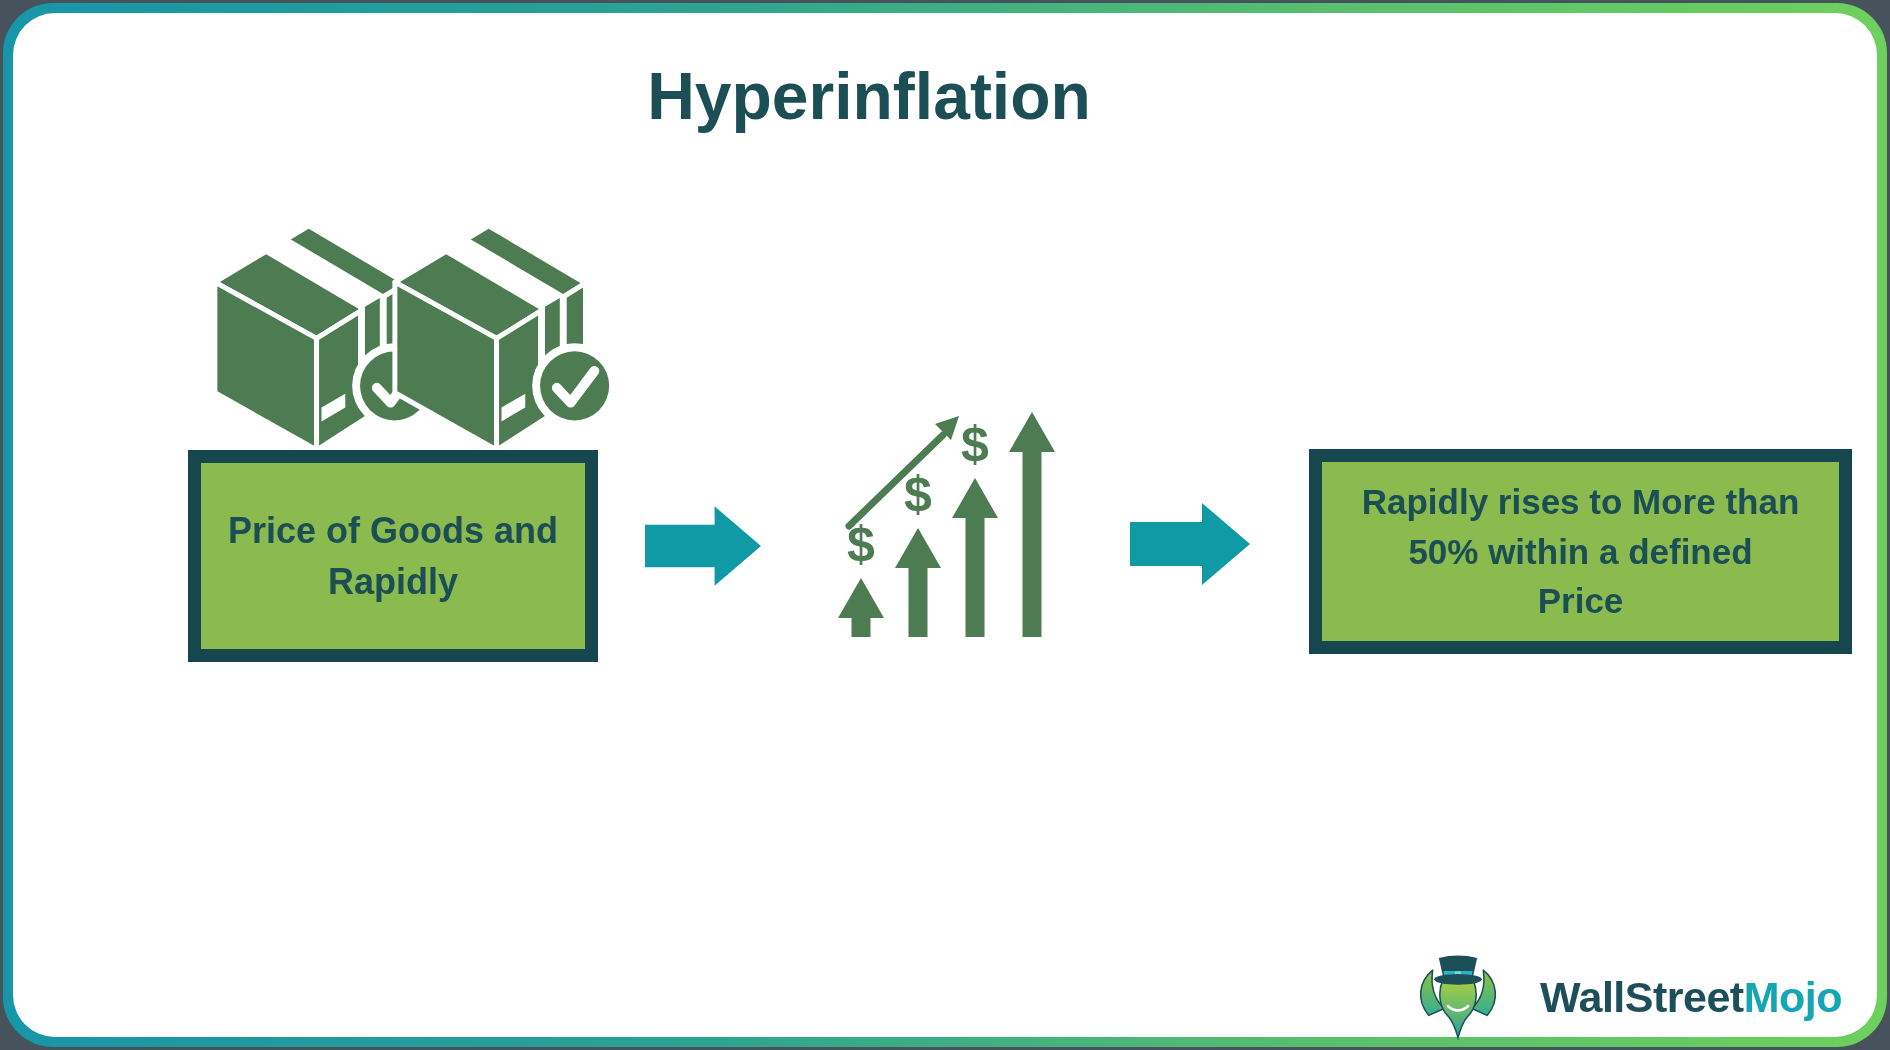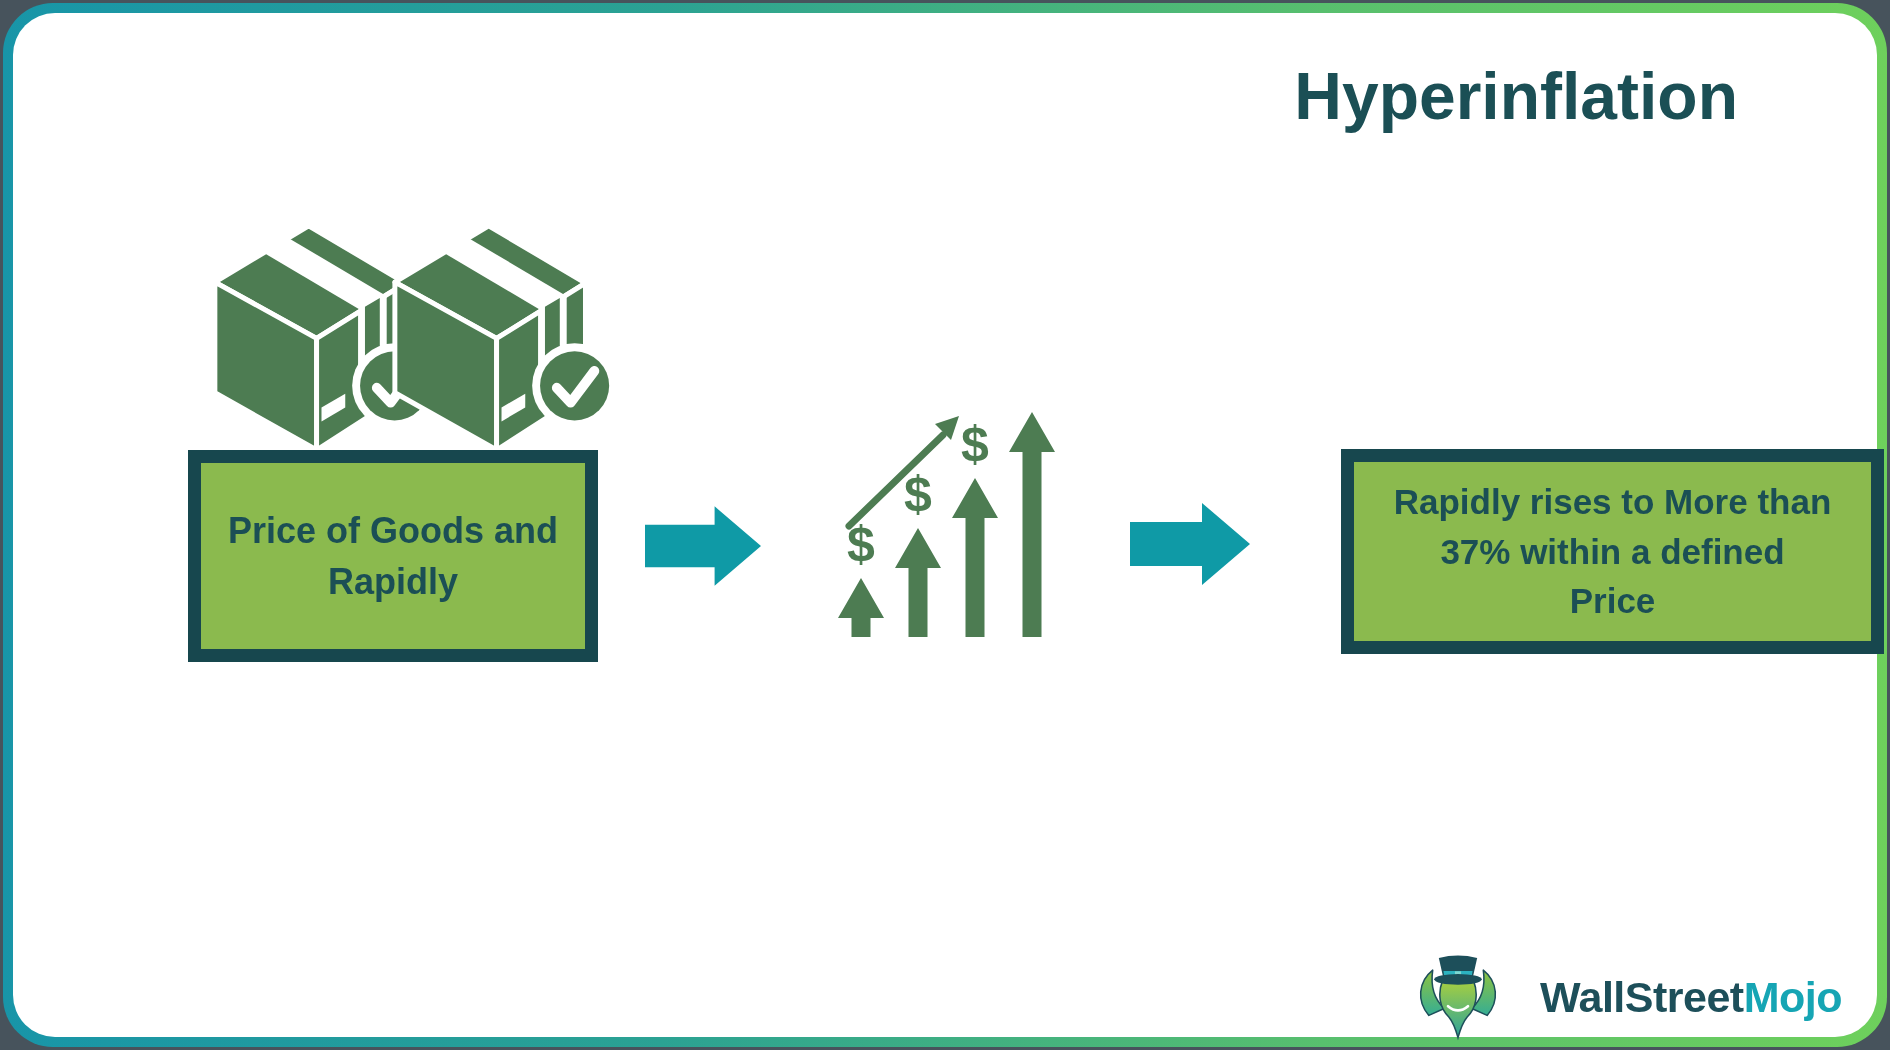--- a/index.html
+++ b/index.html
@@ -13,37 +13,37 @@
     position:absolute;left:3px;top:3px;right:3px;bottom:3px;
     border-radius:50px;
     background:linear-gradient(90deg,#1895a8 0%,#2ba293 35%,#58bf6e 70%,#6ed05c 100%);
   }
   .card{
     position:absolute;left:10px;top:10px;right:10px;bottom:10px;
     border-radius:42px;background:#ffffff;
   }
   .title{
     position:absolute;left:0;top:58px;width:1738px;
-    text-align:right;
+    text-align:center;
     font-size:66px;font-weight:bold;letter-spacing:0px;
     color:#1b4f55;
   }
   .abs{position:absolute;}
   .green-box{
     position:absolute;
     background:#8bba4e;
     border:13px solid #17474e;
     box-sizing:border-box;
     display:flex;flex-direction:column;justify-content:center;
     text-align:center;
     color:#1b4f55;font-weight:bold;font-size:36px;line-height:1.42;
   }
   .green-box .line{white-space:nowrap;}
   #left-box{left:188px;top:450px;width:410px;height:212px;}
-  #right-box{left:1309px;top:449px;width:543px;height:205px;font-size:35px;margin-left:32px;}
+  #right-box{left:1309px;top:449px;width:543px;height:205px;font-size:35px;}
   .logo{
     position:absolute;left:1412px;top:942px;width:430px;height:110px;
     display:flex;align-items:center;gap:24px;
   }
   .logo-text{
     font-size:43px;font-weight:bold;letter-spacing:-0.5px;margin-left:12px;
     white-space:nowrap;
   }
   .logo-text .p1{color:#1d4f5a;}
   .logo-text .p2{color:#16a5b4;}
@@ -120,21 +120,21 @@
     <polygon points="124,8 116,32 100,16" fill="#4d7c52"></polygon>
   </g>
 </svg>
 
 <svg class="abs" style="left:1130px;top:502px;" width="120" height="84" viewBox="0 0 120 82">
   <polygon points="0,19 72,19 72,0 120,41 72,82 72,63 0,63" fill="#0f9aa6"></polygon>
 </svg>
 
 <div id="right-box" class="green-box">
   <div class="line">Rapidly rises to More than</div>
-  <div class="line">37% within a defined</div>
+  <div class="line">50% within a defined</div>
   <div class="line">Price</div>
 </div>
 
 <div class="logo">
   <svg width="106" height="106" viewBox="0 0 120 120">
     <defs>
       <linearGradient id="faceGrad" x1="0" y1="0" x2="0" y2="1">
         <stop offset="0" stop-color="#a8cf3f"></stop>
         <stop offset="1" stop-color="#2aa39b"></stop>
       </linearGradient>

